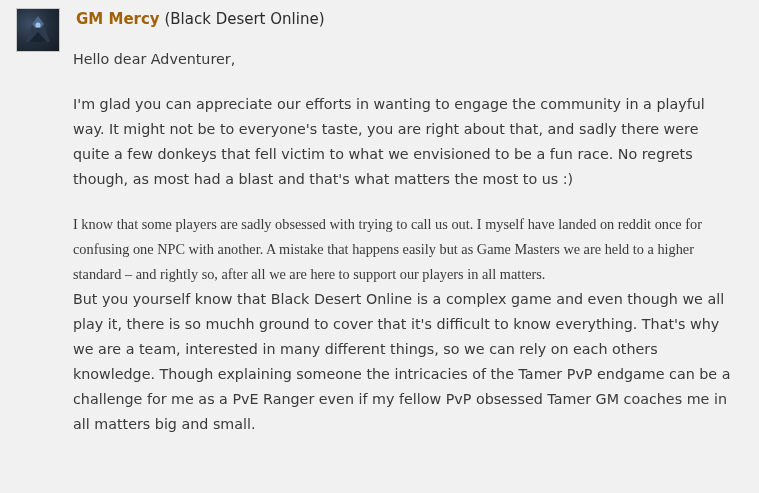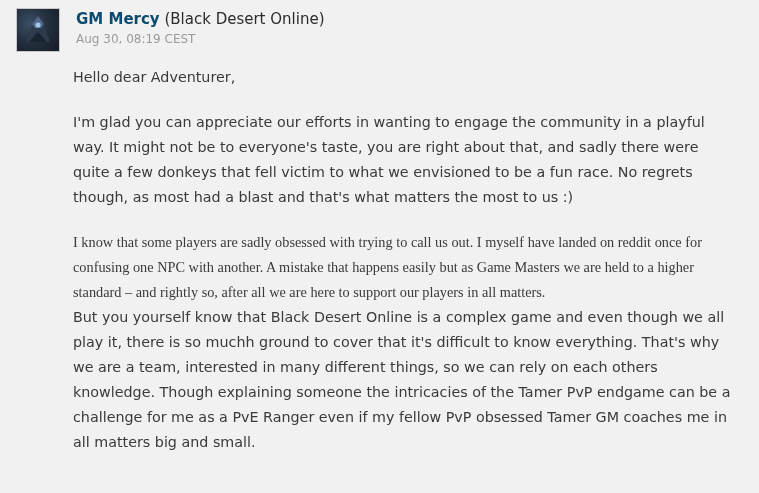--- a/index.html
+++ b/index.html
@@ -47,21 +47,21 @@
     padding-top: 2px;
     line-height: 1.2;
   }
   .author-line {
     font-size: 15px;
     color: #2b2b2b;
     white-space: nowrap;
   }
   .author-name {
     font-weight: bold;
-    color: #0c4a6e;
+    color: #a16207;
   }
   .author-game {
     font-weight: normal;
     color: #2b2b2b;
   }
   .timestamp {
     margin-top: 4px;
     font-size: 12px;
     color: #9a9a9a;
   }
@@ -96,21 +96,20 @@
       <circle cx="18" cy="13" r="2.6" fill="#9fc7e8"></circle>
       <path d="M9 30 L18 20 L27 30 Z" fill="#1a2430"></path>
     </svg>
   </div>
 
   <div class="header">
     <div class="author-line">
       <span class="author-name">GM Mercy</span>
       <span class="author-game">(Black Desert Online)</span>
     </div>
-    <div class="timestamp">Aug 30, 08:19 CEST</div>
   </div>
 
   <div class="body">
     <p>Hello dear Adventurer,</p>
     <p>I'm glad you can appreciate our efforts in wanting to engage the community in a playful way. It might not be to everyone's taste, you are right about that, and sadly there were quite a few donkeys that fell victim to what we envisioned to be a fun race. No regrets though, as most had a blast and that's what matters the most to us :)</p>
     <p class="tight">I know that some players are sadly obsessed with trying to call us out. I myself have landed on reddit once for confusing one NPC with another. A mistake that happens easily but as Game Masters we are held to a higher standard – and rightly so, after all we are here to support our players in all matters.</p>
     <p>But you yourself know that Black Desert Online is a complex game and even though we all play it, there is so muchh ground to cover that it's difficult to know everything. That's why we are a team, interested in many different things, so we can rely on each others knowledge. Though explaining someone the intricacies of the Tamer PvP endgame can be a challenge for me as a PvE Ranger even if my fellow PvP obsessed Tamer GM coaches me in all matters big and small.</p>
 
   </div>
 

